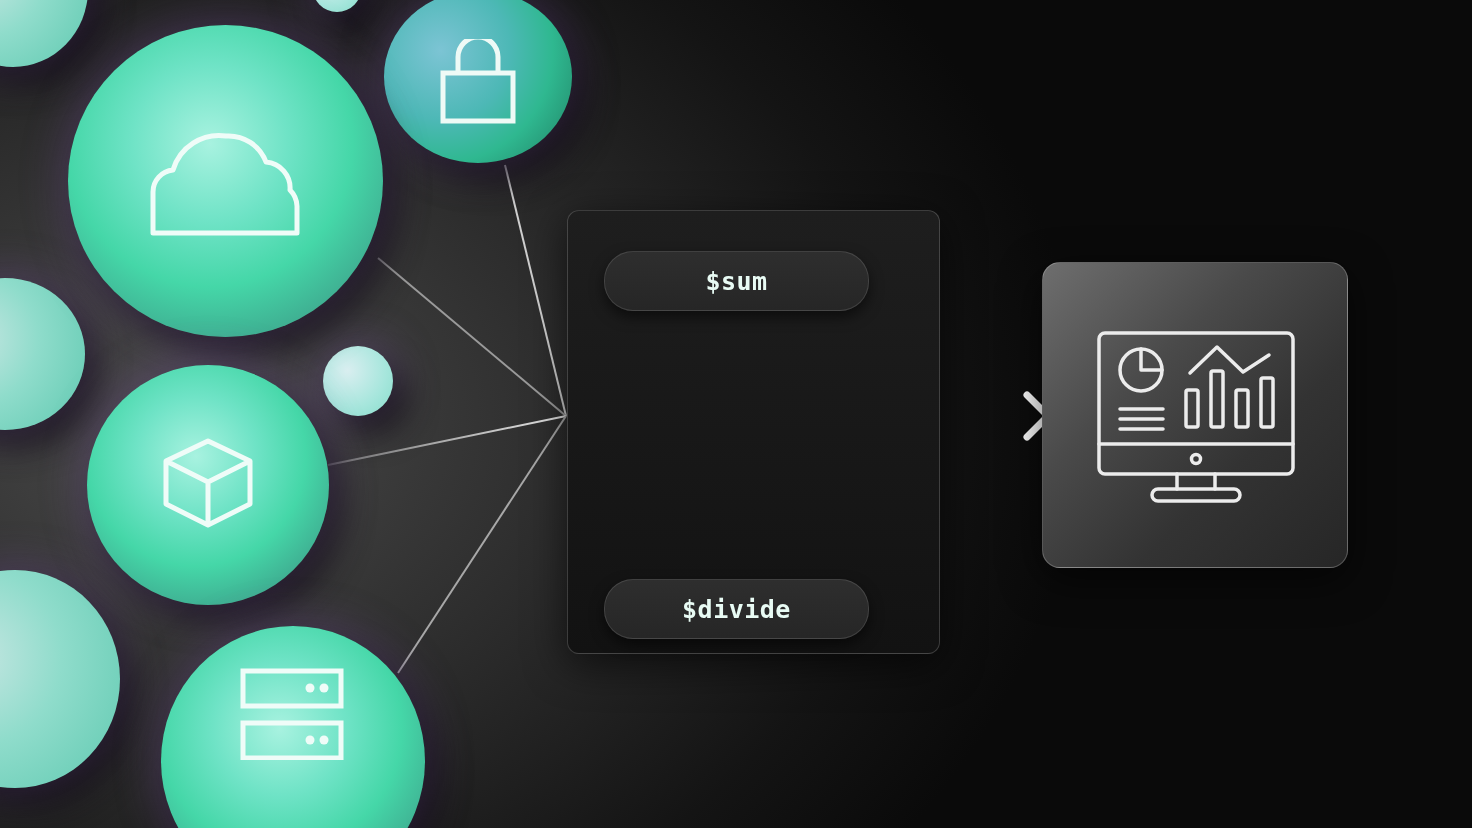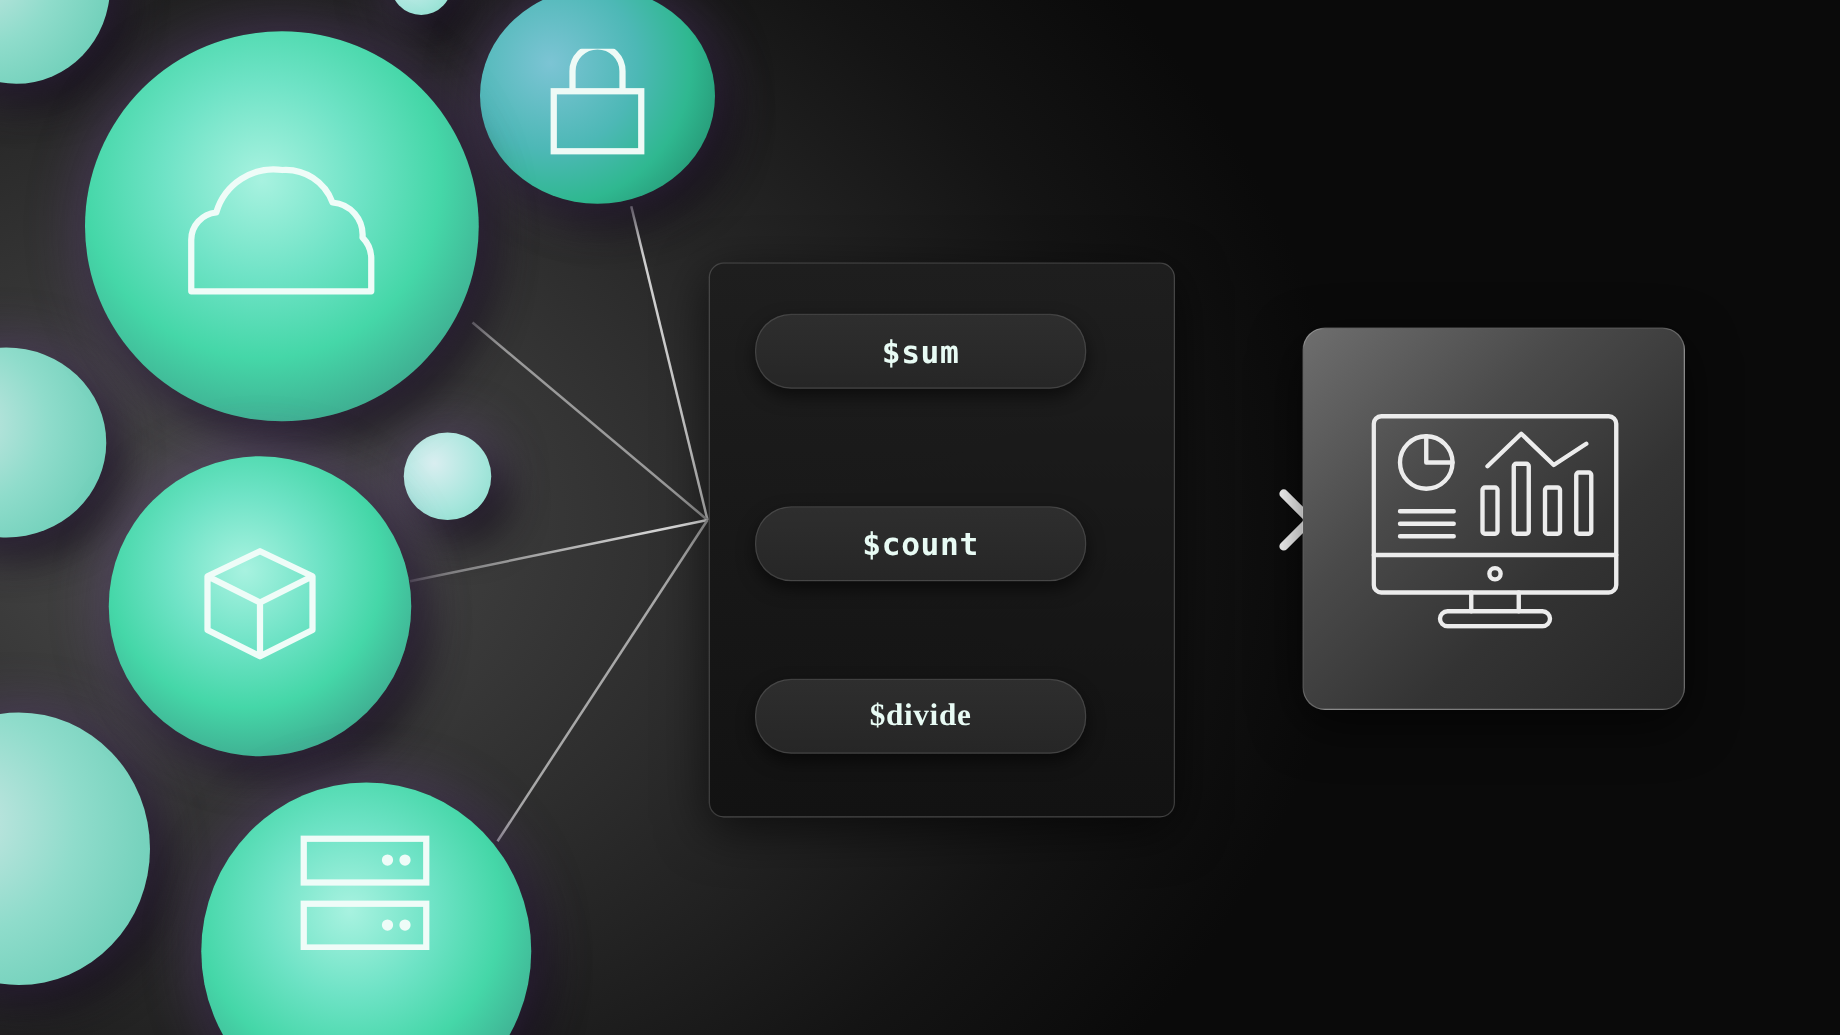--- a/index.html
+++ b/index.html
@@ -103,22 +103,21 @@
       <rect x="3" y="55" width="98" height="35" fill="none" stroke="#effcf8" stroke-width="5"></rect>
       <circle cx="70" cy="20" r="4.5" fill="#effcf8"></circle>
         <circle cx="84" cy="20" r="4.5" fill="#effcf8"></circle>
       <circle cx="70" cy="72" r="4.5" fill="#effcf8"></circle>
         <circle cx="84" cy="72" r="4.5" fill="#effcf8"></circle>
     </svg>
   </div>
 
   <div class="panel">
     <div class="pill" style="top:40px;">$sum</div>
-    <div class="pill" style="top:194px;">$count</div>
-    <div class="pill" style="top:332px;font-family:Liberation Serif, serif;">$divide</div>
+    <div class="pill" style="top:368px;">$divide</div>
   </div>
 
   <svg class="arrow" width="150" height="56" viewBox="0 0 150 56">
     <defs>
       <linearGradient id="ag" x1="0" y1="0" x2="1" y2="0">
         <stop offset="0" stop-color="#3a3a3a"></stop>
           <stop offset="1" stop-color="#ffffff"></stop>
       </linearGradient>
     </defs>
     <line x1="0" y1="28" x2="142" y2="28" stroke="url(#ag)" stroke-width="6"></line>

